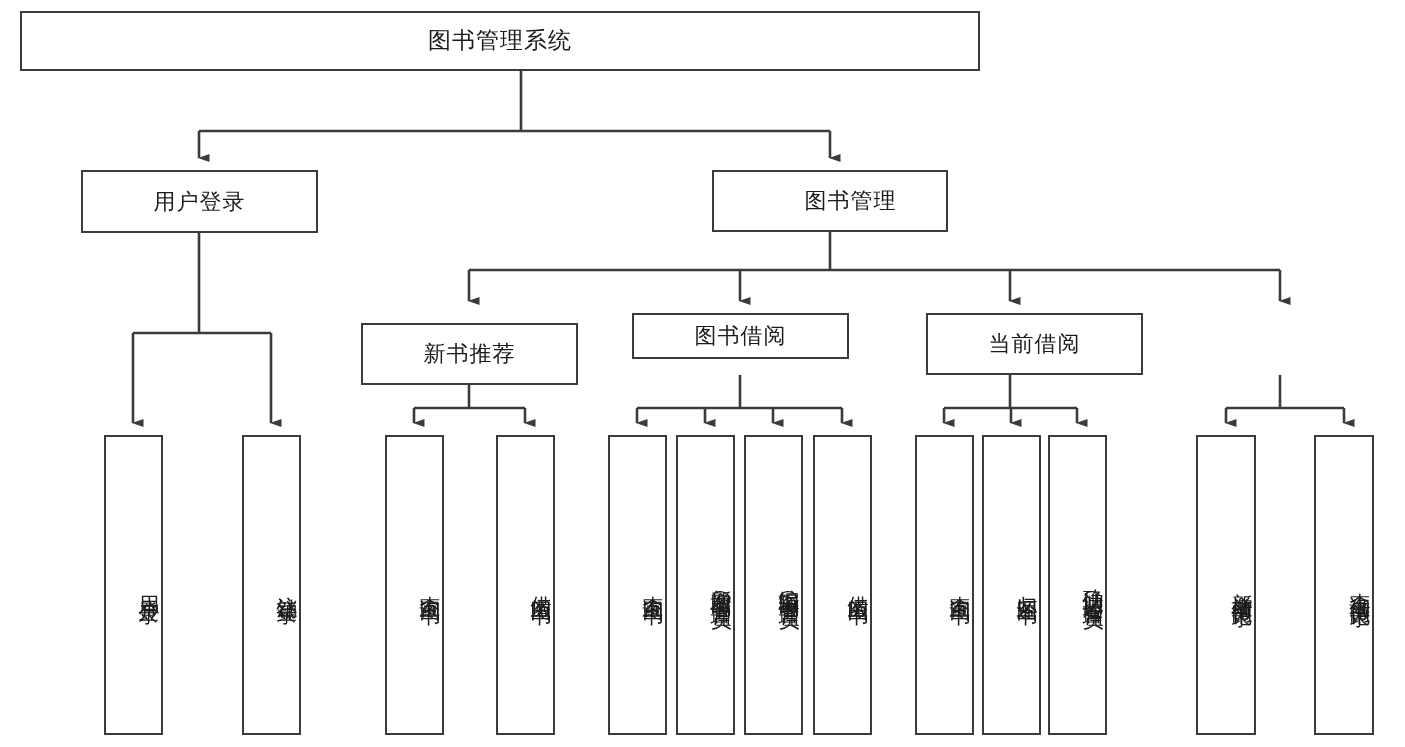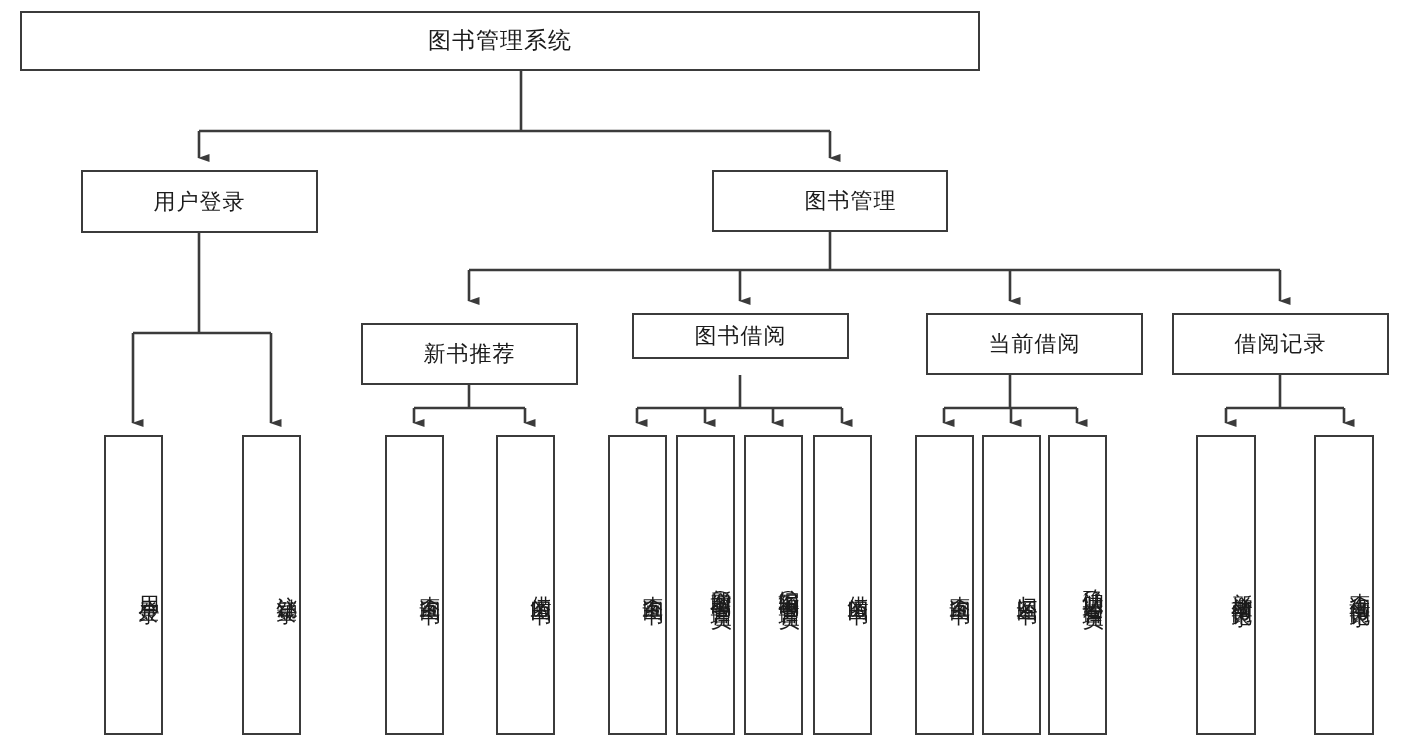--- a/index.html
+++ b/index.html
@@ -141,23 +141,20 @@
 
   <div class="node horiz" style="left:361px; top:313px; width:217px; height:62px;margin-top:10px;">
     <span>新书推荐</span>
   </div>
   <div class="node horiz" style="left:632px; top:313px; width:217px; height:46px;">
     <span>图书借阅</span>
   </div>
   <div class="node horiz" style="left:902px; top:313px; width:217px; height:62px;margin-left:24px;">
     <span>当前借阅</span>
   </div>
-  <div class="node horiz" style="left:1172px; top:313px; width:217px; height:62px;">
-    <span>借阅记录</span>
-  </div>
 
   <div class="node vert" style="left:104px; top:435px; width:59px; height:300px;">
     <span class="vtext">用户登录</span>
   </div>
   <div class="node vert" style="left:242px; top:435px; width:59px; height:300px;">
     <span class="vtext">注销登录</span>
   </div>
 
   <div class="node vert" style="left:385px; top:435px; width:59px; height:300px;">
     <span class="vtext">查询图书</span>

